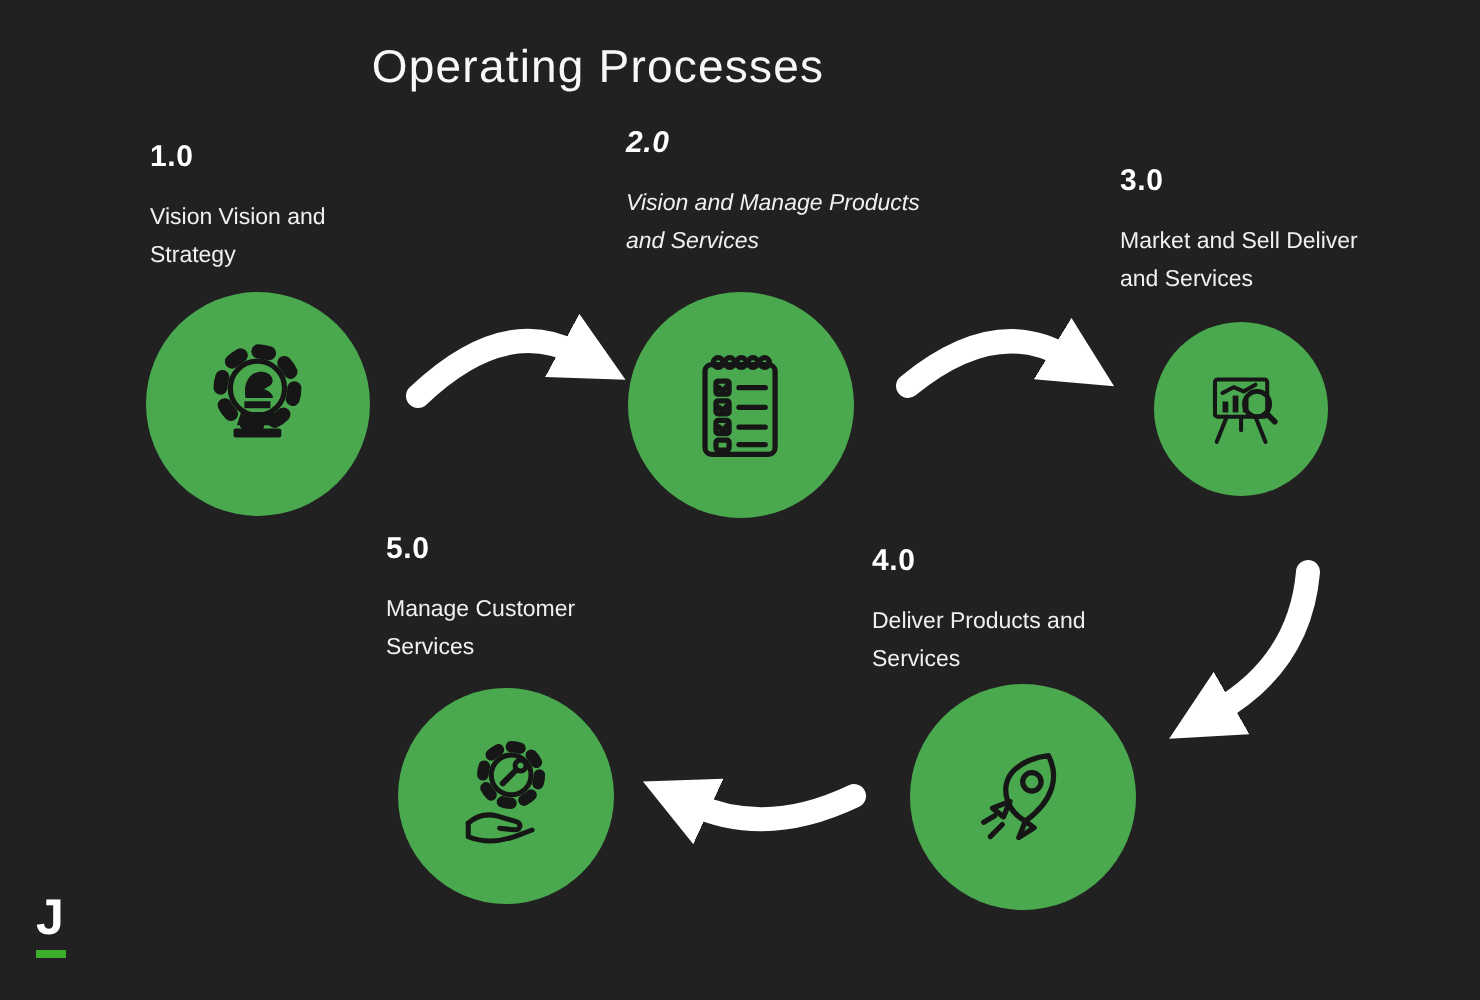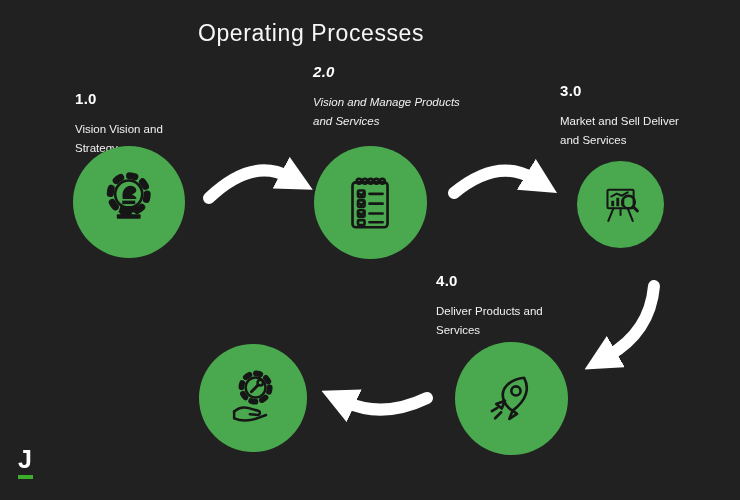--- a/index.html
+++ b/index.html
@@ -1,33 +1,33 @@
 <!DOCTYPE html>
 <html><head>
 <meta charset="utf-8">
 <style>
   html,body{margin:0;padding:0;background:#212121;}
   .canvas{
     position:relative;width:740px;height:500px;background:#212121;
     font-family:"Liberation Sans",sans-serif;overflow:hidden;
   }
   .title{
-    position:absolute;top:20px;left:12px;width:598px;text-align:center;
+    position:absolute;top:20px;left:0;width:598px;text-align:center;
     color:#f7f7f7;font-size:23px;font-weight:500;letter-spacing:.6px;margin:0;
   }
   .step{position:absolute;color:#fff;}
   .num{font-size:15px;font-weight:700;margin-bottom:13px;letter-spacing:.3px;}
   .label{font-size:11.5px;line-height:1.62;color:#f0f0f0;font-weight:400;}
   .circle{
     position:absolute;border-radius:50%;background:#4aa94e;
     display:flex;align-items:center;justify-content:center;
   }
   .circle svg{width:62%;height:62%;}
   .arrows{position:absolute;top:0;left:0;pointer-events:none;}
-  .s1{left:75px;top:70px;width:120px;margin-top:20px;}
+  .s1{left:75px;top:70px;width:120px;}
   .s2{left:313px;top:63px;width:150px;font-style:italic;}
   .s3{left:560px;top:82px;width:120px;}
   .s4{left:436px;top:272px;width:125px;}
   .s5{left:193px;top:266px;width:120px;}
   .c1{left:73px;top:146px;width:112px;height:112px;}
   .c2{left:314px;top:146px;width:113px;height:113px;}
   .c3{left:577px;top:161px;width:87px;height:87px;}
   .c4{left:455px;top:342px;width:113px;height:113px;}
   .c5{left:199px;top:344px;width:108px;height:108px;}
   .logo{position:absolute;left:18px;top:447px;color:#fff;}
@@ -62,20 +62,24 @@
     <div class="num">2.0</div>
     <div class="label">Vision and Manage Products and Services</div>
   </div>
   <div class="step s3">
     <div class="num">3.0</div>
     <div class="label">Market and Sell Deliver and Services</div>
   </div>
   <div class="step s4">
     <div class="num">4.0</div>
     <div class="label">Deliver Products and Services</div>
+  </div>
+  <div class="step s5">
+    <div class="num">5.0</div>
+    <div class="label">Manage Customer Services</div>
   </div>
 
   <div class="circle c1">
     <svg viewBox="0 0 64 64">
       <g class="ic">
         <circle cx="32" cy="25" r="12.5"></circle>
         <circle cx="32" cy="25" r="17" stroke-width="6.5" stroke-dasharray="5 8.4"></circle>
       </g>
       <path d="M26.5 29.5 C25 21 30 16.5 35 17.5 C39.5 18.5 40 22.5 37.5 24 L35 25.5 C38.5 26.5 39.5 29 39 29.5 Z" fill="#161616"></path>
       <rect x="26" y="31" width="12" height="3.2" fill="#161616"></rect>

